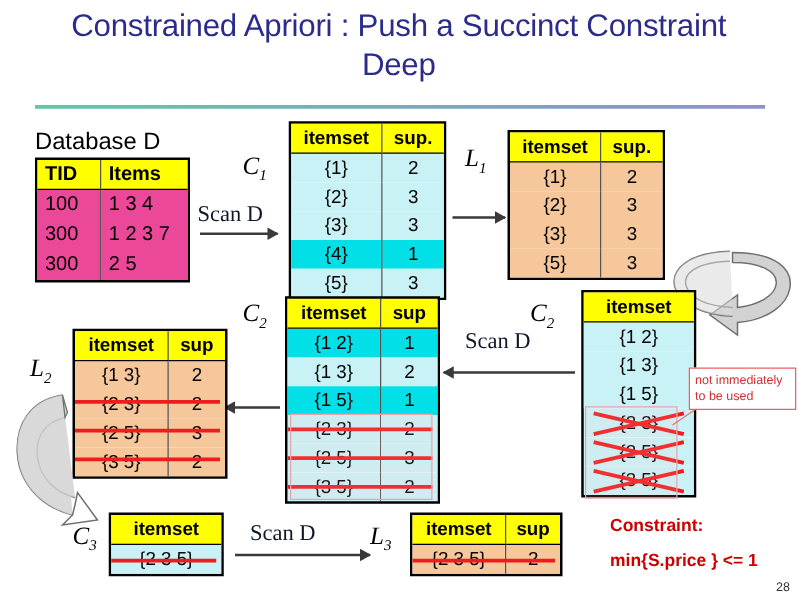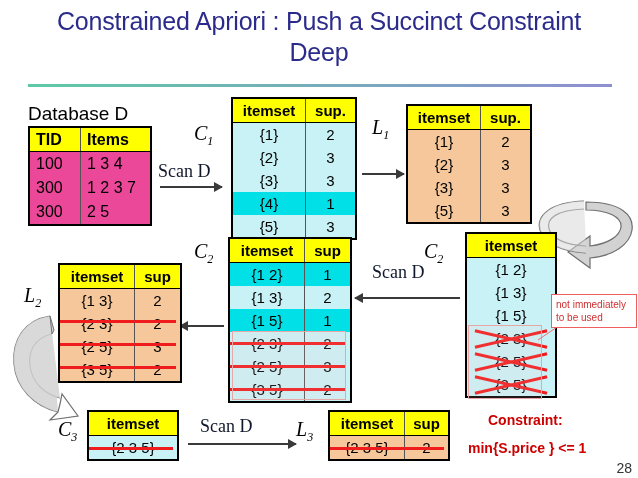--- a/index.html
+++ b/index.html
@@ -101,21 +101,21 @@
 
   
   .constraint{
     position:absolute;
     font-family:"Liberation Sans", sans-serif;
     font-size:14px;font-weight:bold;color:#cc0000;
   }
   .pagenum{
     position:absolute;right:6px;bottom:2px;
     font-family:"Liberation Sans", sans-serif;
-    font-size:14px;color:#333;
+    font-size:10px;color:#333;
   }
   svg.deco{position:absolute;overflow:visible;}
 </style>
 </head>
 <body>
 
 <div id="stage">
 
   <div class="title">
     <span>Constrained Apriori : Push a Succinct Constraint</span><br>
@@ -418,16 +418,16 @@
       <tr>
         <td>{2 3 5}</td>
         <td class="vsep">2</td>
       </tr>
     </tbody>
       </table>
   </div>
   <div style="position:absolute;left:330px;top:447px;width:114px;height:3px;background:#ee1c1c;"></div>
 
   <div class="constraint" style="left:468px;top:412px;margin-left:20px;">Constraint:</div>
-  <div class="constraint" style="left:468px;top:440px;">min{S.price } &lt;= 1</div>
+  <div class="constraint" style="left:488px;top:440px;">min{S.price } &lt;= 1</div>
 
   <div class="pagenum">28</div>
 </div>
 
 </body></html>

